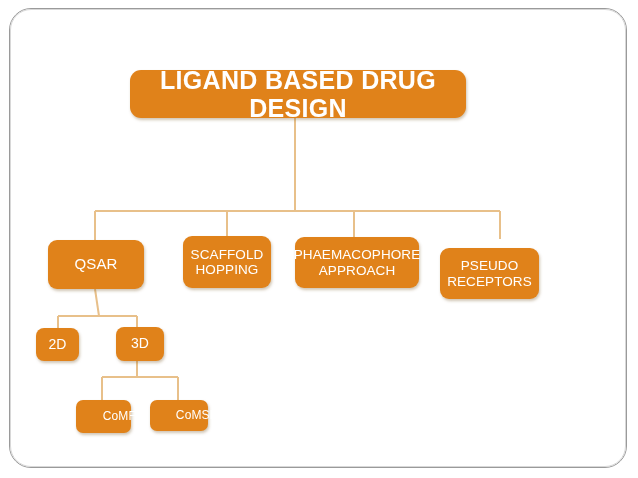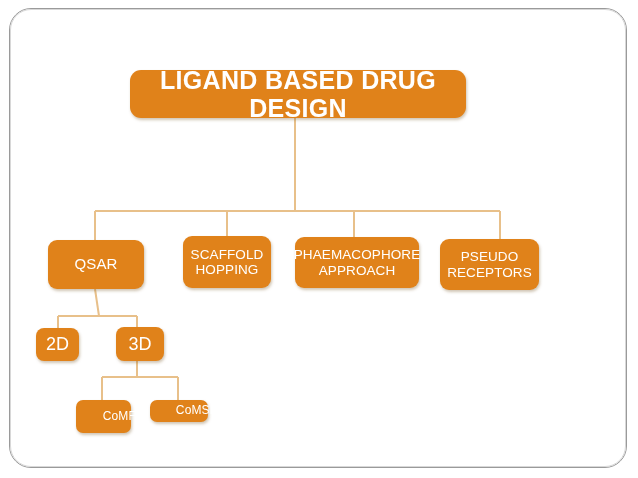--- a/index.html
+++ b/index.html
@@ -72,36 +72,36 @@
   }
 
   .node-title {
     font-weight: bold;
     font-size: 25px;
     letter-spacing: 0.3px;
   }
 
   .node-l2 { font-size: 13.5px; }
   .node-l2-big { font-size: 15px; }
-  .node-l3 { font-size: 18px; }
+  .node-l3 { font-size: 14px; }
   .node-l4 { font-size: 12px; padding-left: 39px; }
 
   
   #node-root       { left: 130px; top: 70px;  width: 336px; height: 48px; border-radius: 11px; }
 
   #node-qsar       { left: 48px;  top: 240px; width: 96px;  height: 49px; }
   #node-scaffold   { left: 183px; top: 236px; width: 88px;  height: 52px; }
   #node-pharm      { left: 295px; top: 237px; width: 124px; height: 51px; }
-  #node-pseudo     { left: 440px; top: 239px; width: 99px;  height: 51px; }
+  #node-pseudo     { left: 440px; top: 248px; width: 99px;  height: 51px; }
 
   #node-2d         { left: 36px;  top: 328px; width: 43px;  height: 33px; border-radius: 8px; }
   #node-3d         { left: 116px; top: 327px; width: 48px;  height: 34px; border-radius: 8px; }
 
   #node-comfa      { left: 76px;  top: 400px; width: 55px;  height: 33px; border-radius: 7px; }
-  #node-comsia     { left: 150px; top: 400px; width: 58px;  height: 22px; border-radius: 7px; text-align: right; }
+  #node-comsia     { left: 150px; top: 400px; width: 58px;  height: 31px; border-radius: 7px; text-align: right; }
 </style>
 </head>
 <body>
 
 <div id="slide">
 
   <div id="slide-frame"></div>
   <div id="slide-frame-inner"></div>
 
   <svg id="connectors" viewBox="0 0 638 478" xmlns="http://www.w3.org/2000/svg">

